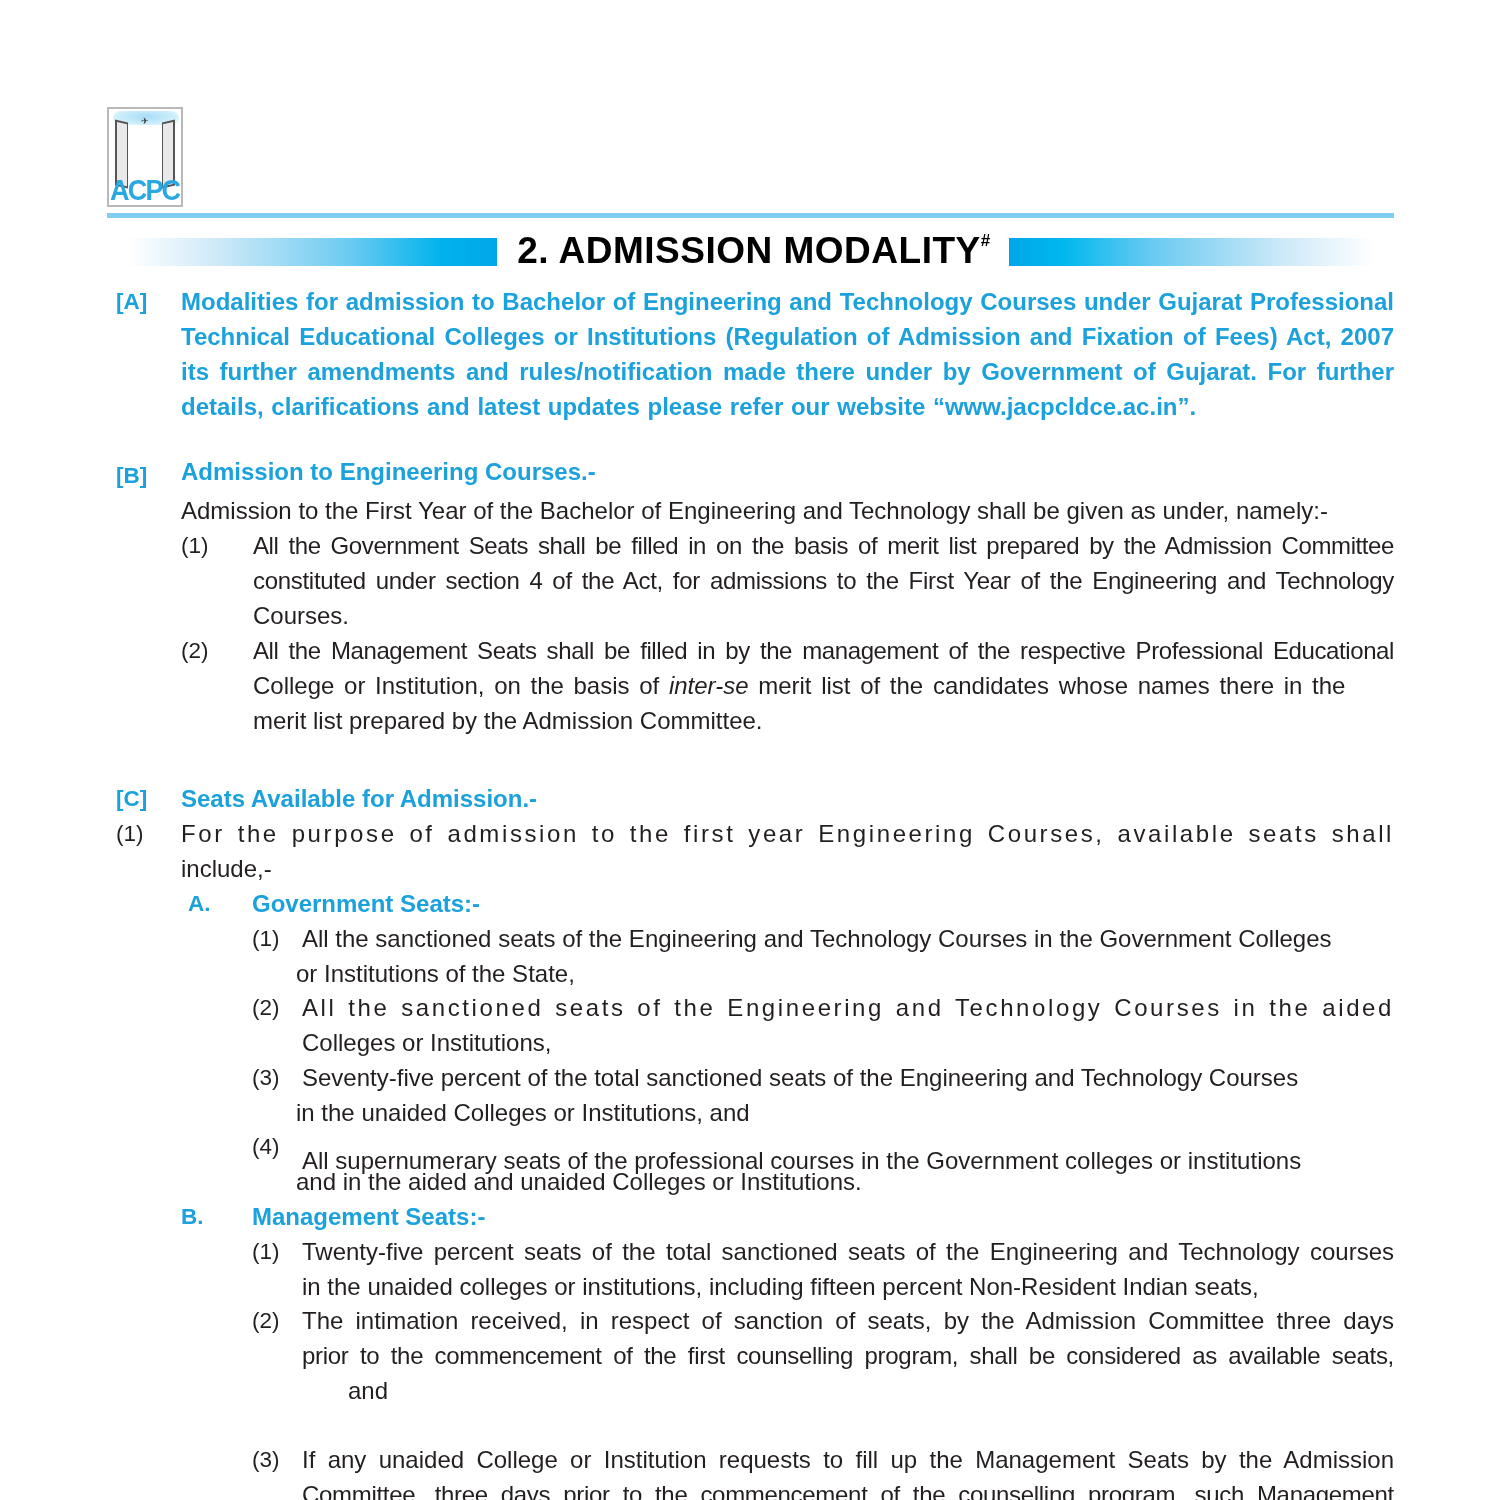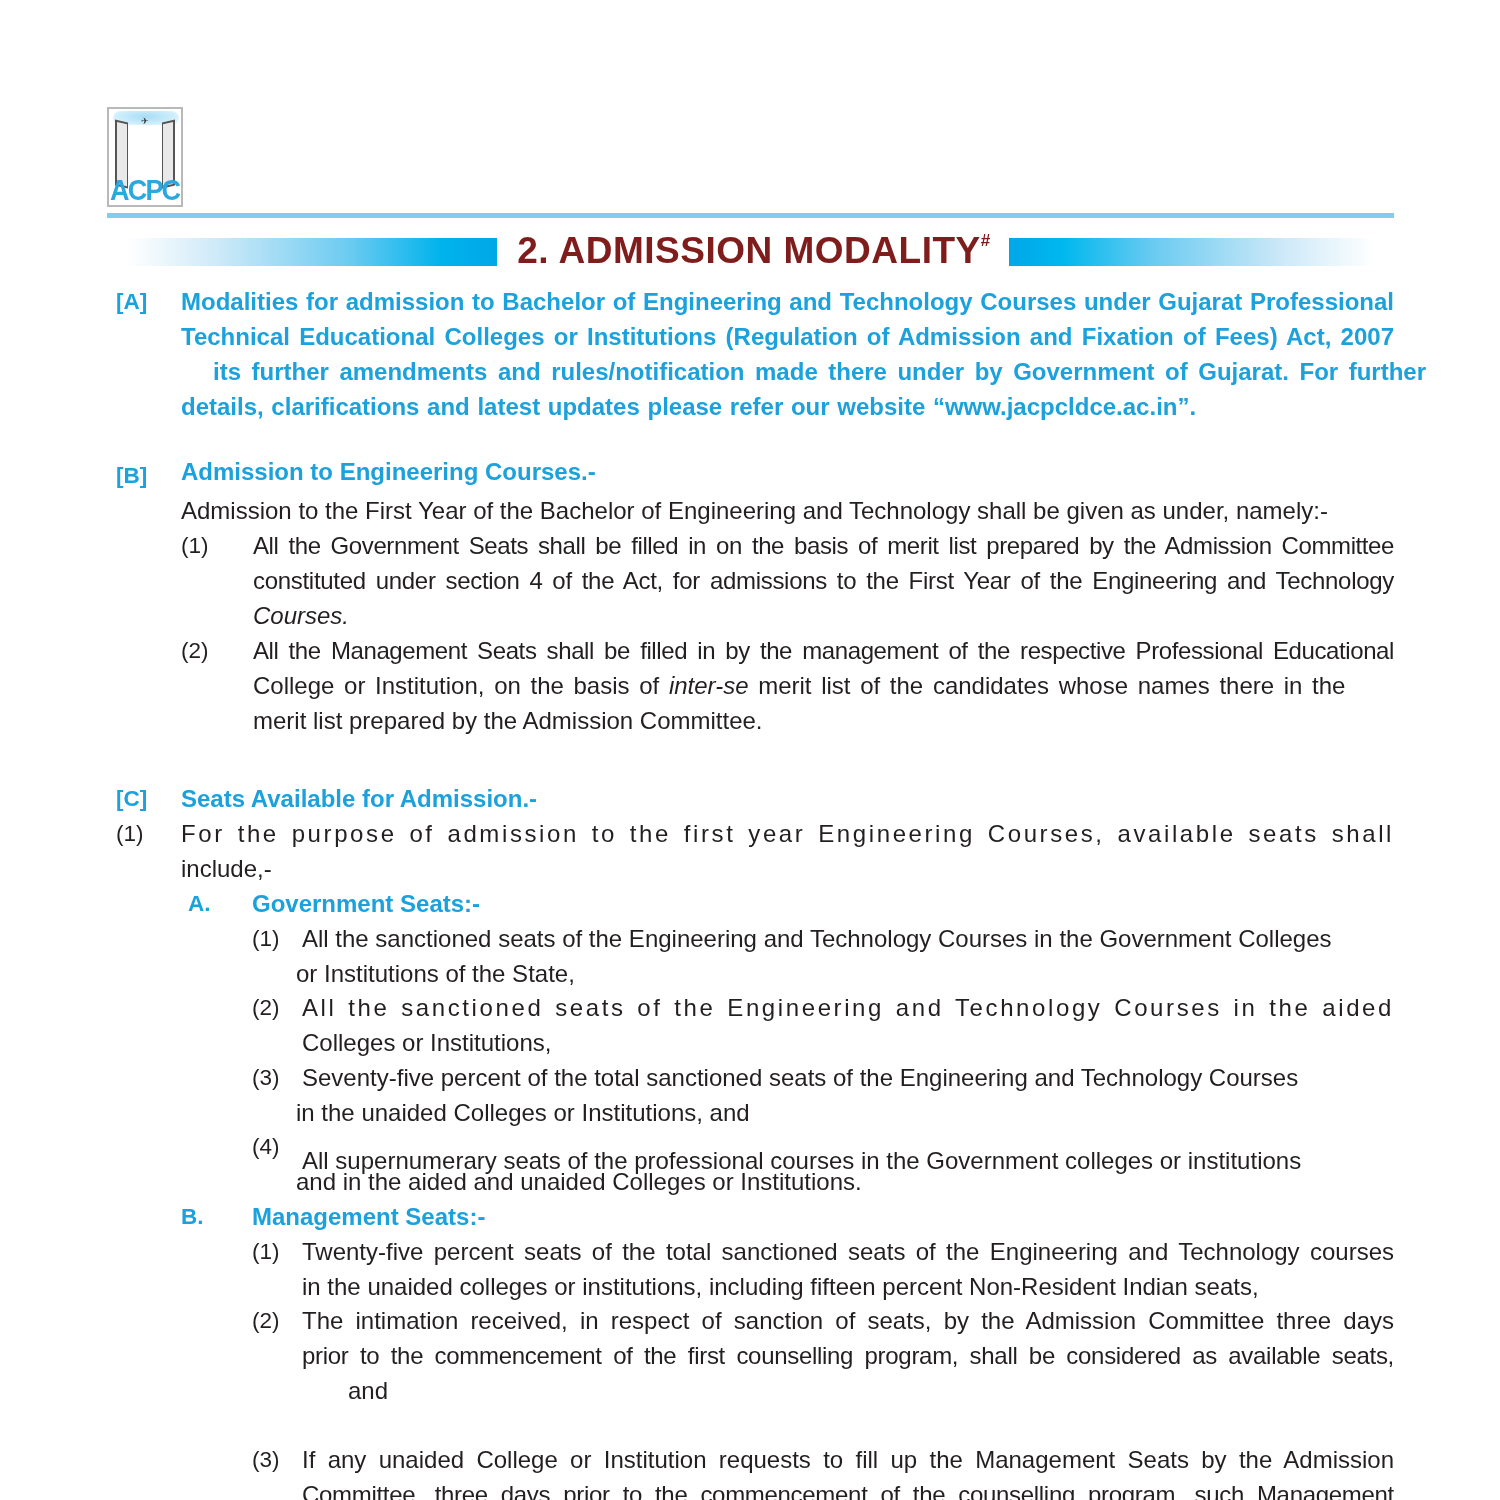--- a/index.html
+++ b/index.html
@@ -16,21 +16,21 @@
   .logo .plane { position: absolute; left: 32px; top: 8px; font-size: 9px; color: #333; line-height: 1; }
   .logo .acpc { position: absolute; left: 1px; bottom: -2px; font-family: "Liberation Sans", sans-serif;
                 font-size: 30px; font-weight: bold; color: #2aa8e0; letter-spacing: -2px; transform: scaleX(0.9); transform-origin: left; }
   .top-rule { position: absolute; left: 107px; top: 213px; width: 1287px; height: 5px; background: #7fcdf0; }
   .title-row { position: absolute; left: 107px; top: 232px; width: 1287px; height: 40px; }
   .bar-left { position: absolute; left: 20px; top: 6px; width: 370px; height: 28px;
               background: linear-gradient(to right, #ffffff 0%, #cde9f8 25%, #6ccbf1 60%, #00b3ec 85%, #00a7e8 100%); }
   .bar-right { position: absolute; right: 20px; top: 6px; width: 365px; height: 28px;
                background: linear-gradient(to left, #ffffff 0%, #cde9f8 25%, #6ccbf1 60%, #00b8ee 85%, #00a7e8 100%); }
   .title { position: absolute; left: 392px; top: -2px; width: 510px; text-align: center;
-           font-size: 37px; font-weight: bold; color: #7f1d1d; letter-spacing: 0.5px; white-space: nowrap; }
+           font-size: 37px; font-weight: bold; color: #000000; letter-spacing: 0.5px; white-space: nowrap; }
   .title sup { font-size: 17px; position: relative; top: -4px; }
   .blue { color: #1ba1dc; }
   .b { font-weight: bold; }
   .line { position: absolute; font-size: 24px; line-height: 35px; white-space: nowrap; }
   .just { text-align: justify; text-align-last: justify; white-space: normal; }
   .marker { position: absolute; font-size: 22.5px; line-height: 35px; }
   .spaced { letter-spacing: 2.6px; }
 </style>
 </head>
 <body>
@@ -47,33 +47,33 @@
 <div class="title-row">
   <div class="bar-left"></div>
   <div class="title"><span>2. ADMISSION  MODALITY</span><sup>#</sup></div>
   <div class="bar-right"></div>
 </div>
 
 <div>
   <div class="marker blue b" style="left:116px; top:284px;">[A]</div>
   <div class="line blue b just" style="left:181px; top:284px; width:1213px;">Modalities for admission to Bachelor of Engineering and Technology Courses under Gujarat Professional</div>
   <div class="line blue b just" style="left:181px; top:319px; width:1213px;">Technical Educational Colleges or Institutions (Regulation of Admission and Fixation of Fees) Act, 2007</div>
-  <div class="line blue b just" style="left:181px; top:354px; width:1213px;margin-left:32px;">its  further amendments and rules/notification made there under by Government of Gujarat. For further</div>
+  <div class="line blue b just" style="left:181px; top:354px; width:1213px;">its  further amendments and rules/notification made there under by Government of Gujarat. For further</div>
   <div class="line blue b" style="left:181px; top:389px; word-spacing:1px;">details, clarifications and latest updates please refer our website “www.jacpcldce.ac.in”.</div>
 </div>
 
 <div>
   <div class="marker blue b" style="left:116px; top:458px;">[B]</div>
   <div class="line blue b" style="left:181px; top:454px;">Admission  to  Engineering  Courses.-</div>
   <div class="line" style="left:181px; top:493px;">Admission to the First Year of the Bachelor of Engineering and Technology shall be given as under, namely:-</div>
 
   <div class="marker" style="left:181px; top:528px;">(1)</div>
   <div class="line just" style="left:253px; top:528px; width:1141px; letter-spacing:-0.4px;">All the Government Seats shall be filled in on the basis of merit list prepared by the Admission Committee</div>
   <div class="line just" style="left:253px; top:563px; width:1141px; letter-spacing:-0.3px;">constituted under section 4 of the Act, for admissions to the First Year of the Engineering and Technology</div>
-  <div class="line" style="left:253px; top:598px;font-style:italic;">Courses.</div>
+  <div class="line" style="left:253px; top:598px;">Courses.</div>
 
   <div class="marker" style="left:181px; top:633px;">(2)</div>
   <div class="line just" style="left:253px; top:633px; width:1141px; letter-spacing:-0.4px;">All the Management Seats shall be filled in by the management of the respective Professional Educational</div>
   <div class="line" style="left:253px; top:668px; width:1141px; word-spacing:3px;"><span>College or Institution, on the basis of </span><em>inter-se</em><span> merit list of the candidates whose names there in the</span></div>
   <div class="line" style="left:253px; top:703px;">merit list prepared by the Admission Committee.</div>
 </div>
 
 <div>
   <div class="marker blue b" style="left:116px; top:781px;">[C]</div>
   <div class="line blue b" style="left:181px; top:781px;">Seats  Available  for  Admission.-</div>

